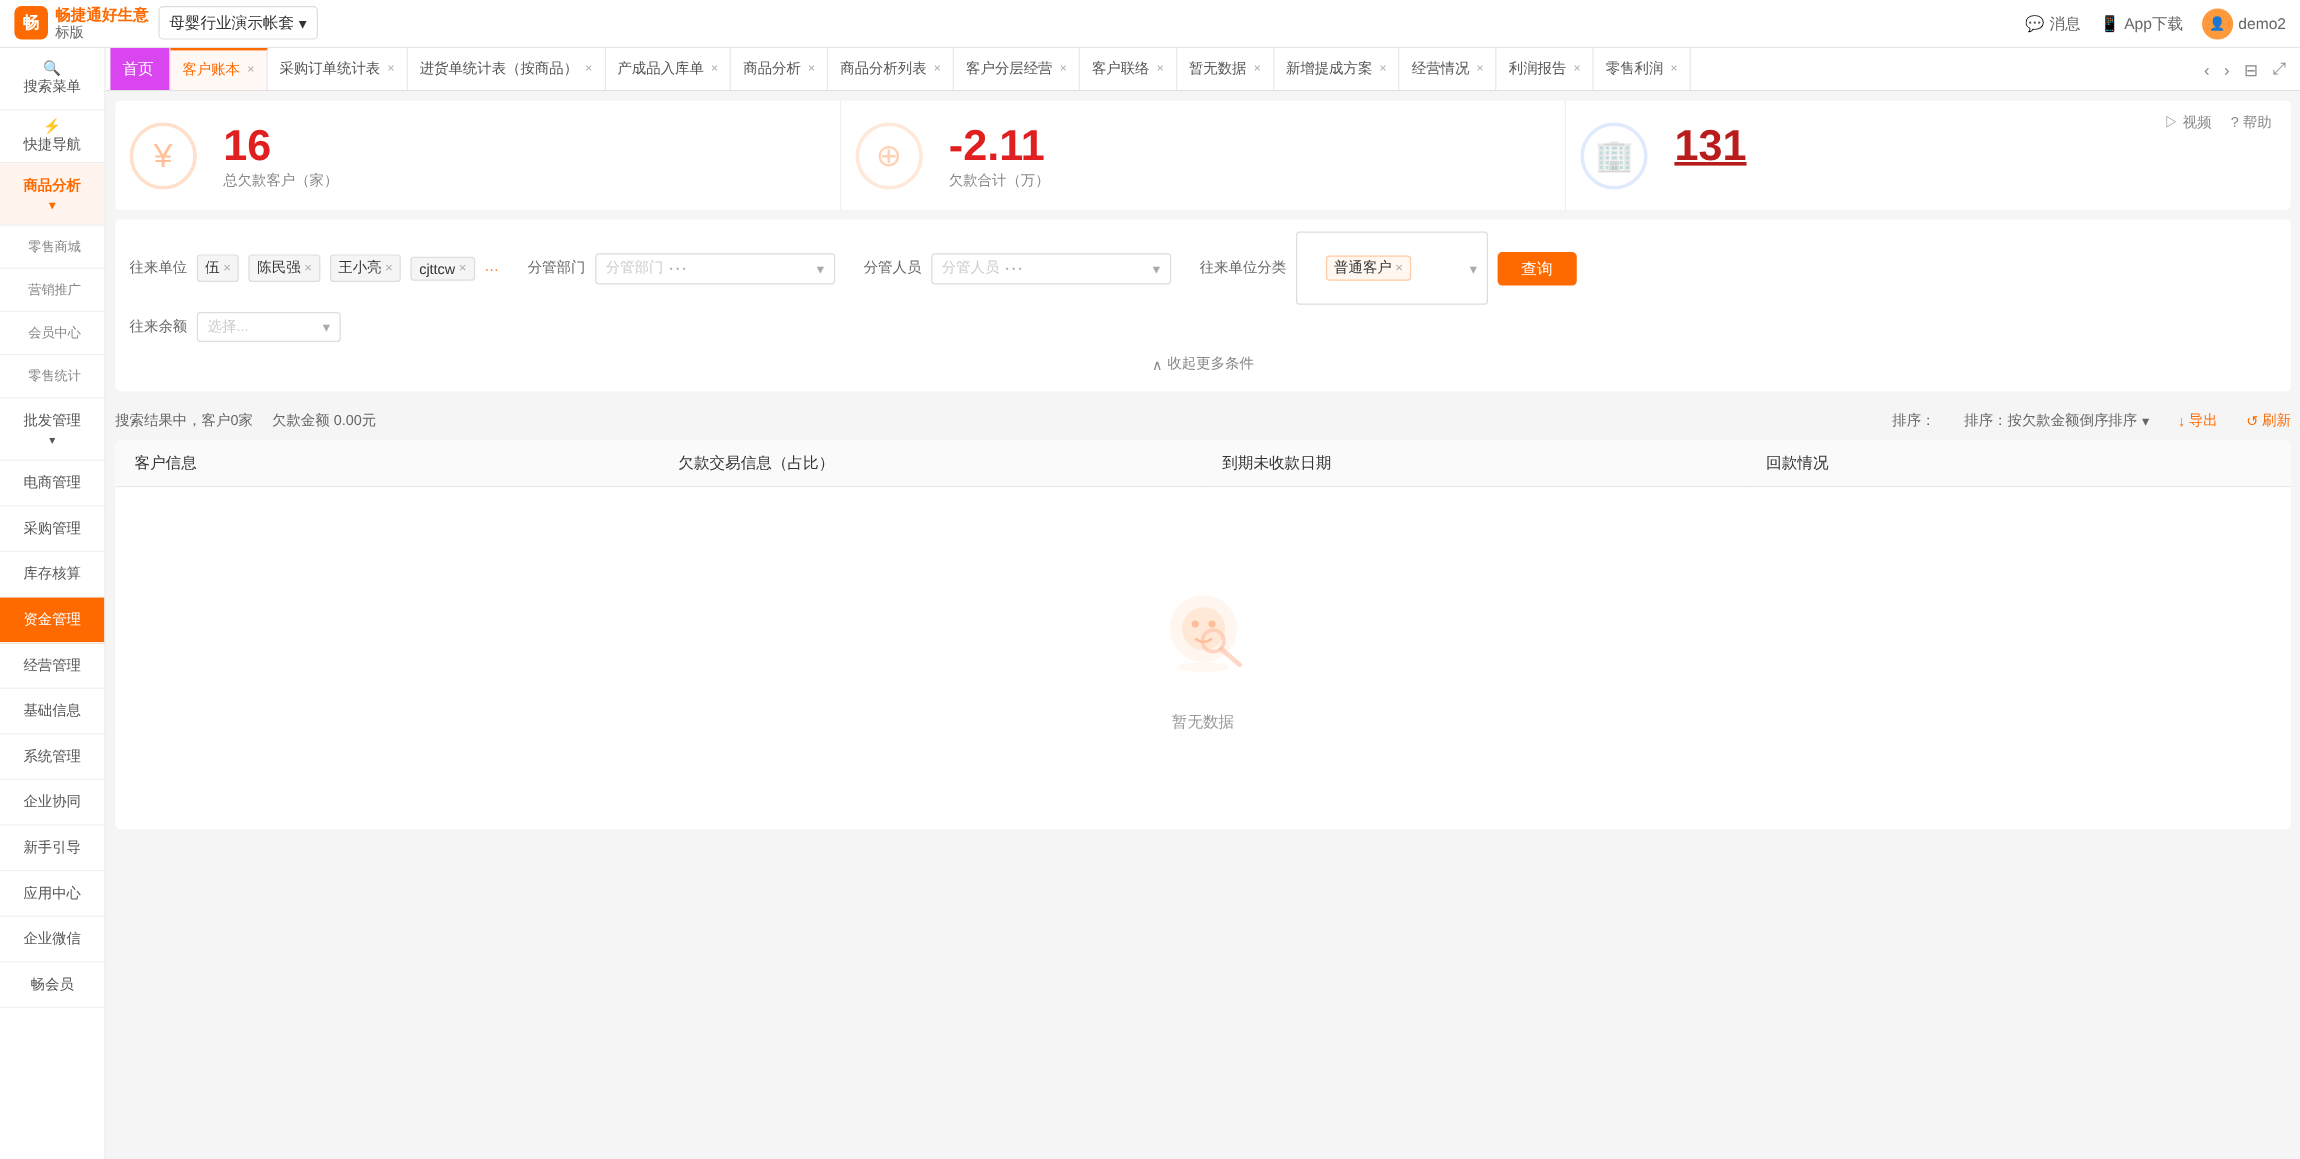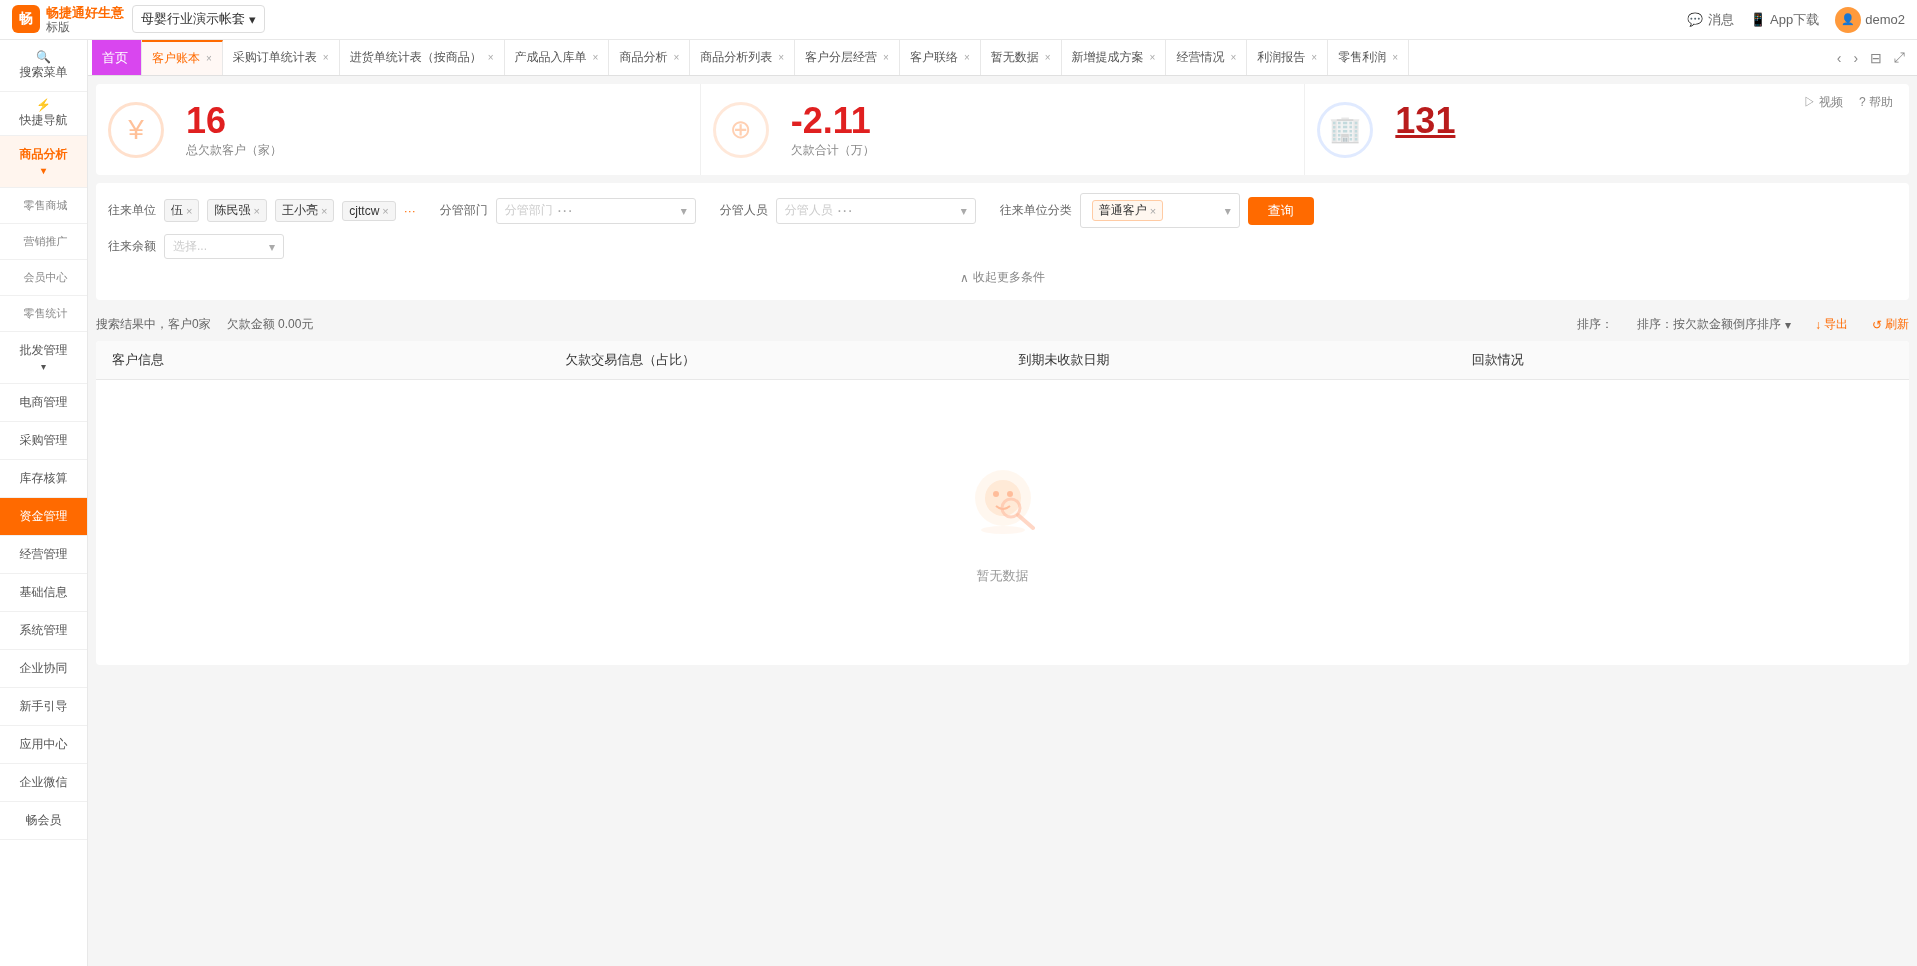--- a/index.html
+++ b/index.html
@@ -329,21 +329,21 @@
 
           <span class="filter-label" style="margin-left:16px;">分管人员</span>
           <div class="filter-select filter-select-wide">
             <span style="color:#ccc;">分管人员</span>
             <span class="filter-dots">···</span>
             <span class="arrow">▾</span>
           </div>
 
           <span class="filter-label" style="margin-left:16px;">往来单位分类</span>
           <div class="filter-select" style="min-width:160px;">
-            <div class="filter-tag filter-tag-orange" style="margin:3px;padding:1px 6px;">
+            <div class="filter-tag filter-tag-orange" style="margin:16px;padding:1px 6px;">
               <span>普通客户</span>
               <span class="filter-tag-x">×</span>
             </div>
             <span class="arrow">▾</span>
           </div>
 
           <button class="query-btn">查询</button>
         </div>
 
         <div class="filter-row">

